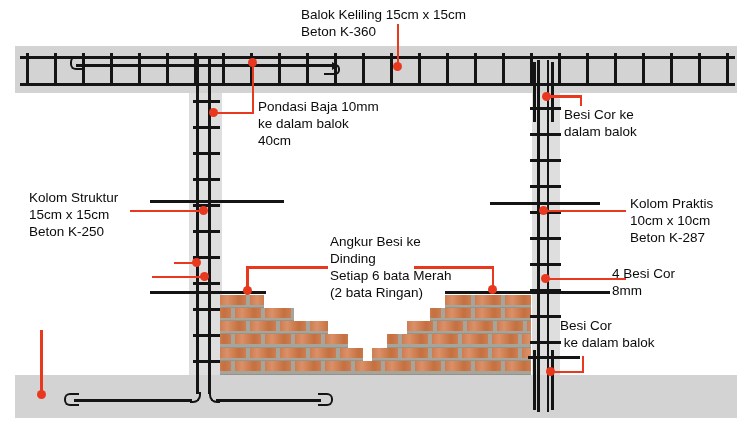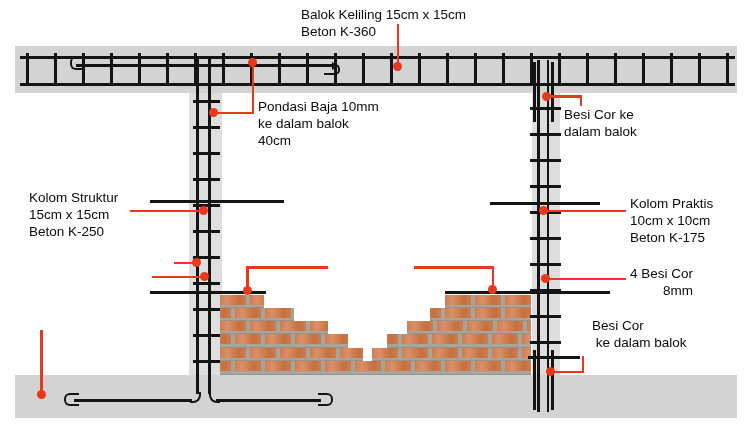--- a/index.html
+++ b/index.html
@@ -177,23 +177,27 @@
   <div class="rdot" style="left:546px;top:367px;"></div>
 
   <div class="lbl" style="left:301px;top:6px;">Balok Keliling 15cm x 15cm
 Beton K-360</div>
   <div class="lbl" style="left:258px;top:98px;">Pondasi Baja 10mm
 ke dalam balok
 40cm</div>
   <div class="lbl" style="left:29px;top:189px;">Kolom Struktur
 15cm x 15cm
 Beton K-250</div>
+  <div class="lbl" style="left:330px;top:233px;">Angkur Besi ke
+Dinding
+Setiap 6 bata Merah
+(2 bata Ringan)</div>
   <div class="lbl" style="left:564px;top:106px;">Besi Cor ke
 dalam balok</div>
   <div class="lbl" style="left:630px;top:195px;">Kolom Praktis
 10cm x 10cm
-Beton K-175</div>
-  <div class="lbl" style="left:630px;top:265px;text-align:right;">4 Besi Cor
+Beton K-287</div>
+  <div class="lbl" style="left:612px;top:265px;">4 Besi Cor
 8mm</div>
-  <div class="lbl" style="left:592px;top:317px;">Besi Cor
+  <div class="lbl" style="left:560px;top:317px;">Besi Cor
  ke dalam balok</div>
 
 </div>
 
 </body></html>

